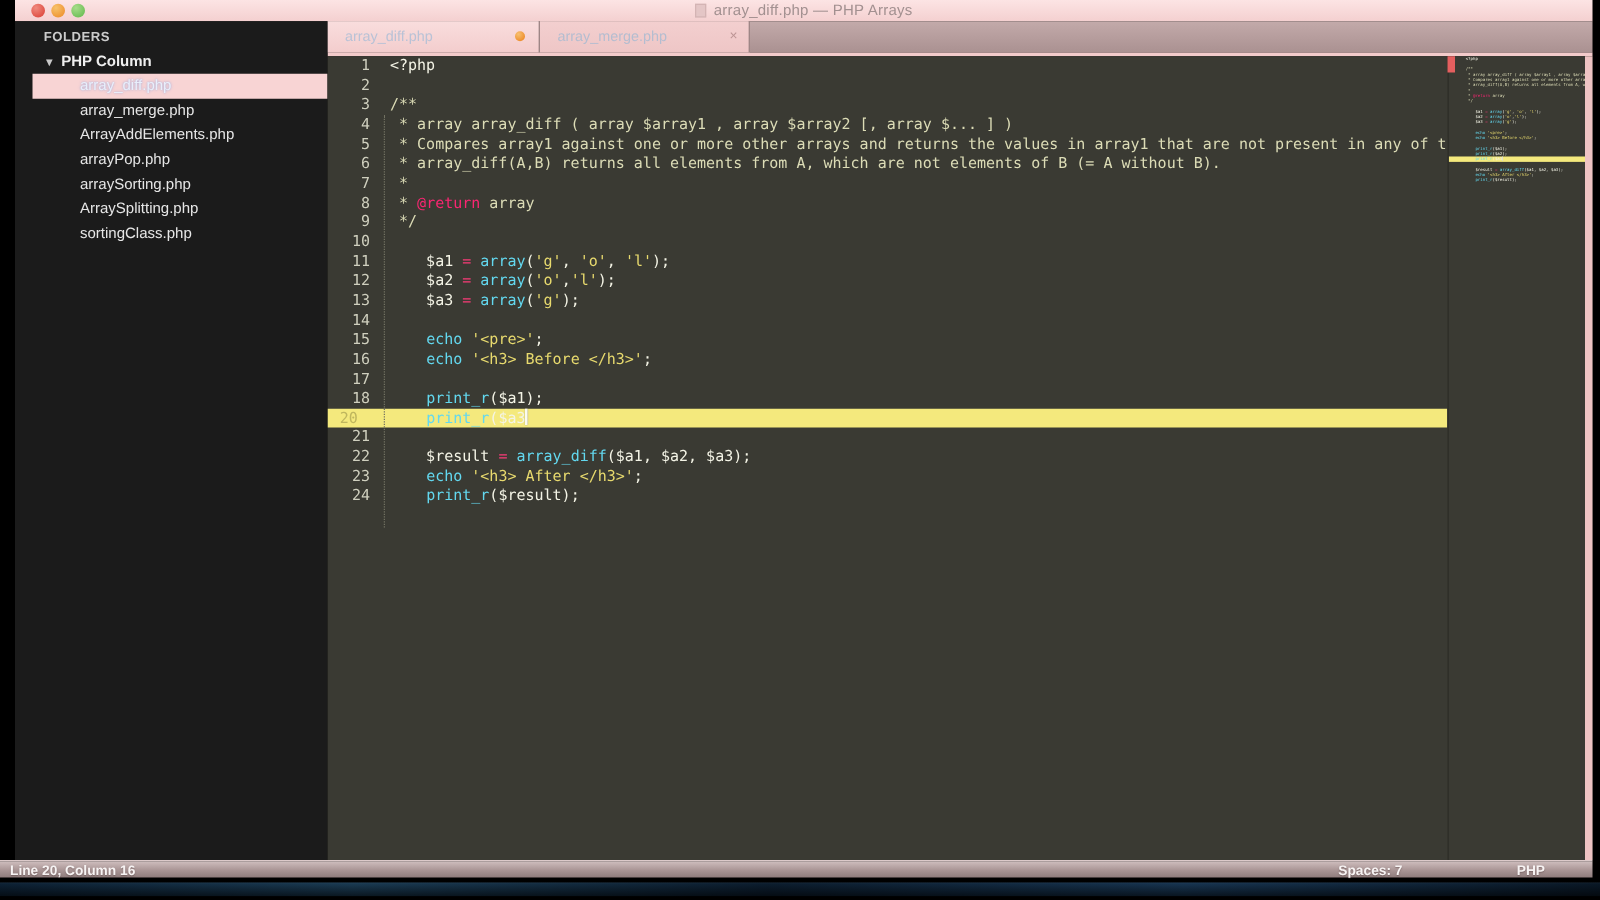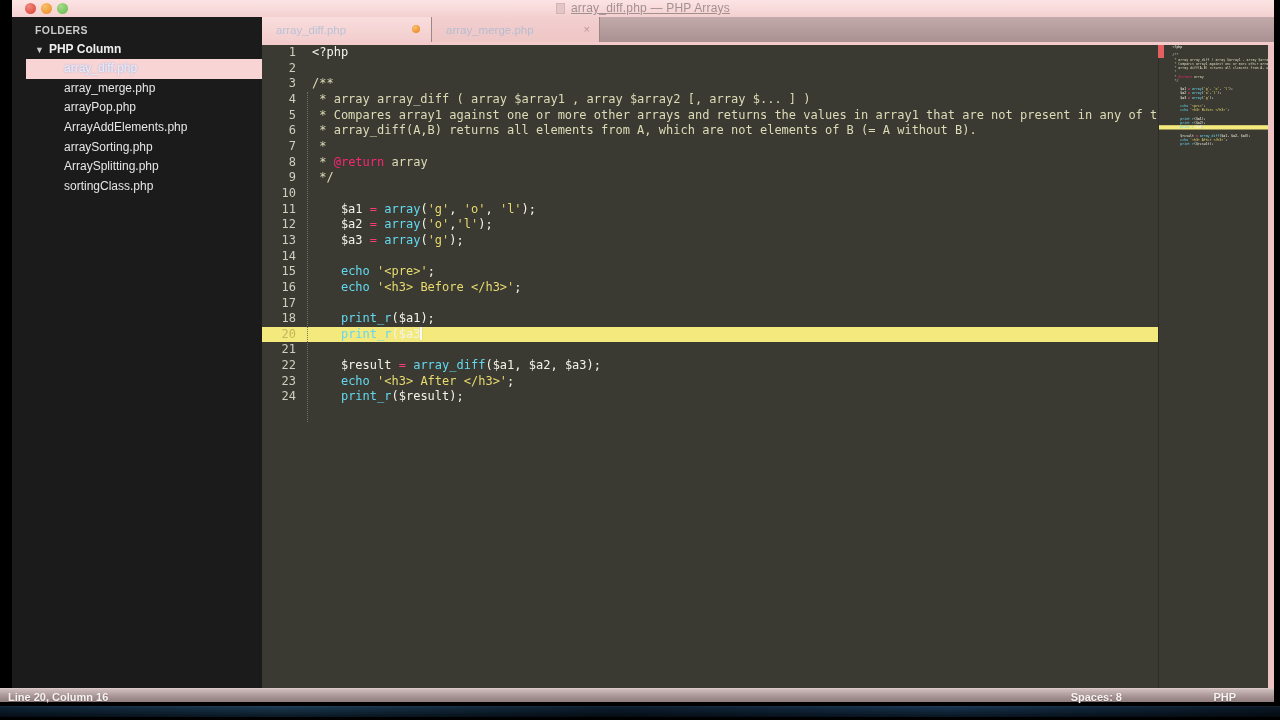--- a/index.html
+++ b/index.html
@@ -8,21 +8,21 @@
   .screen { position:relative; width:1280px; height:720px; background:#000; }
 
   
   .titlebar { position:absolute; left:12px; top:0; width:1262px; height:17px;
     background:linear-gradient(180deg,#fce4e4,#f4d0d0); }
   .tl { position:absolute; top:3px; width:11px; height:11px; border-radius:50%; }
   .tl.red    { left:13px;  background:radial-gradient(circle at 35% 30%, #f08a7e, #e05348 70%); }
   .tl.yellow { left:29px;  background:radial-gradient(circle at 35% 30%, #f7c26b, #ef9939 70%); }
   .tl.green  { left:45px;  background:radial-gradient(circle at 35% 30%, #a8dd8a, #74c25c 70%); }
   .title-wrap { position:absolute; left:0; top:1px; width:100%; text-align:center;
-    font-size:12px; color:#a29090; letter-spacing:.2px;text-decoration:underline; }
+    font-size:12px; color:#a29090; letter-spacing:.2px; }
   .doc-icon { display:inline-block; width:9px; height:11px; background:#e4c6c6;
     border:1px solid #d4b4b4; vertical-align:-2px; margin-right:6px; }
 
   
   .tabbar { position:absolute; left:262px; top:17px; width:1012px; height:25px;
     background:linear-gradient(180deg,#c3aaaa,#aa9191); display:flex; }
   .tab { position:relative; height:25px; padding:0 14px; line-height:26px;
     font-size:11.5px; color:#b9c2d6; border-right:1px solid #9e8686;
     white-space:nowrap; }
   .tab.active   { width:170px; background:linear-gradient(180deg,#f9dddd,#f3cdcd); }
@@ -44,21 +44,21 @@
   .sb-file.selected { background:#f8d4d4; color:#e9effb; text-shadow:0 0 2px rgba(120,150,220,.8); }
 
   
   .editor-bg { position:absolute; left:262px; top:45px; width:1012px; height:643px; background:#3a3a33; }
   .code-area { position:absolute; left:262px; top:45px; width:896px; height:643px; overflow:hidden; }
   .code { font-family:"DejaVu Sans Mono", monospace; font-size:12px; line-height:15.66px; }
   .line { display:flex; height:15.66px; white-space:pre; }
   .gutter { width:34px; flex:0 0 34px; text-align:right; color:#cfcfbe; padding-right:0; }
   .lt { padding-left:16px; }
   .line.active { background:#f4e97d; }
-  .line.active .gutter { color:#bfb65e; }
+  .line.active .gutter { color:#bfb65e;text-align:center; }
   .tok-plain   { color:#f4f4e6; }
   .tok-comment { color:#dcdcb6; }
   .tok-func    { color:#63d8ef; }
   .tok-str     { color:#e8da6e; }
   .tok-op      { color:#f93b78; }
   .tok-tag     { color:#f92672; }
   .cursor { display:inline-block; width:2px; height:13px; background:#fbfbef;
     box-shadow:0 0 1px #888; vertical-align:-2px; }
   .indent-guide { position:absolute; left:45px; top:47px; width:0; height:330px;
     border-left:1px dotted #727262; }
@@ -107,22 +107,22 @@
   <div class="pink-divider"></div>
 
   <div class="sidebar">
     <div class="sb-header">FOLDERS</div>
     <div class="sb-folder">
       <span class="tri">▼</span><span>PHP Column</span>
     </div>
     <div id="sb-files">
         <div class="sb-file selected">array_diff.php</div>
         <div class="sb-file">array_merge.php</div>
+        <div class="sb-file">ArrayAddElements.php</div>
         <div class="sb-file">arrayPop.php</div>
-        <div class="sb-file">ArrayAddElements.php</div>
         <div class="sb-file">arraySorting.php</div>
         <div class="sb-file">ArraySplitting.php</div>
         <div class="sb-file">sortingClass.php</div>
       </div>
   </div>
 
   <div class="editor-bg"></div>
   <div class="code-area">
     <div class="indent-guide"></div>
     <div class="code" id="code">
@@ -181,18 +181,18 @@
           <div class="line"><span class="gutter" style="visibility: hidden;">24</span><span class="lt"><span class="tok-plain">    </span><span class="tok-func">print_r</span><span class="tok-plain">($result);</span></span></div>
           <div class="line"><span class="gutter" style="visibility: hidden;">25</span><span class="lt"></span></div>
         </div>
       </div>
   </div>
   <div class="minimap-scroll-indicator"></div>
   <div class="right-border"></div>
 
   <div class="statusbar">
     <span class="sb-pos">Line 20, Column 16</span>
-    <span class="sb-spaces">Spaces: 8</span>
+    <span class="sb-spaces">Spaces: 7</span>
     <span class="sb-syntax">PHP</span>
   </div>
 
   <div class="desktop"></div>
 </div>
 
 </body></html>

